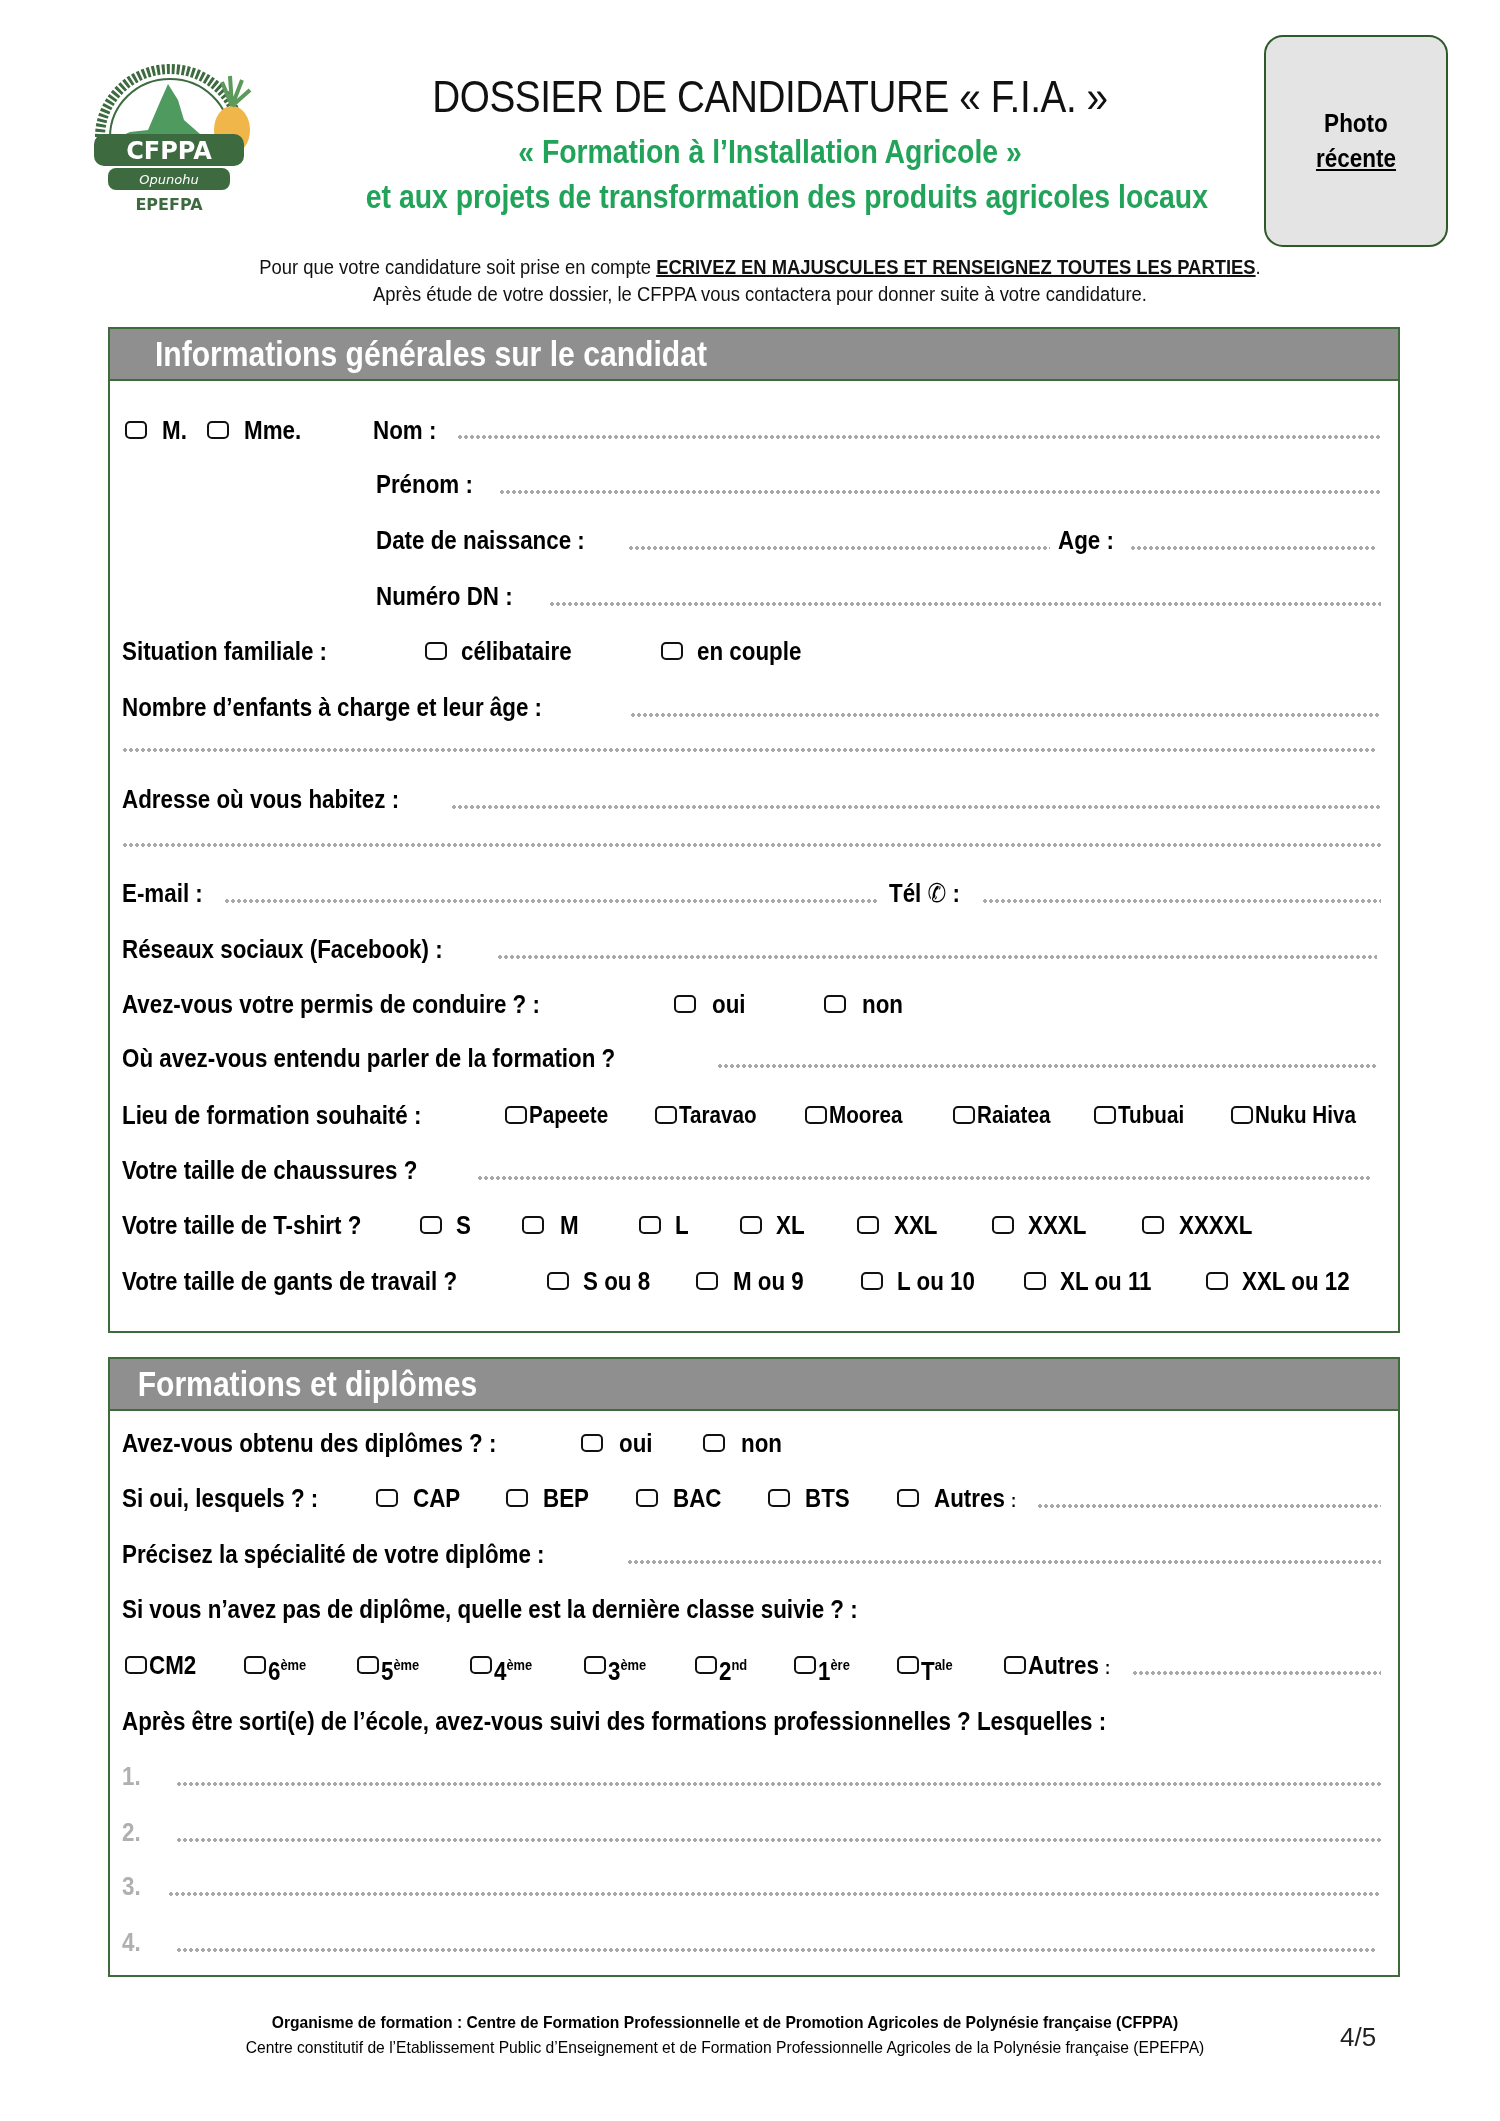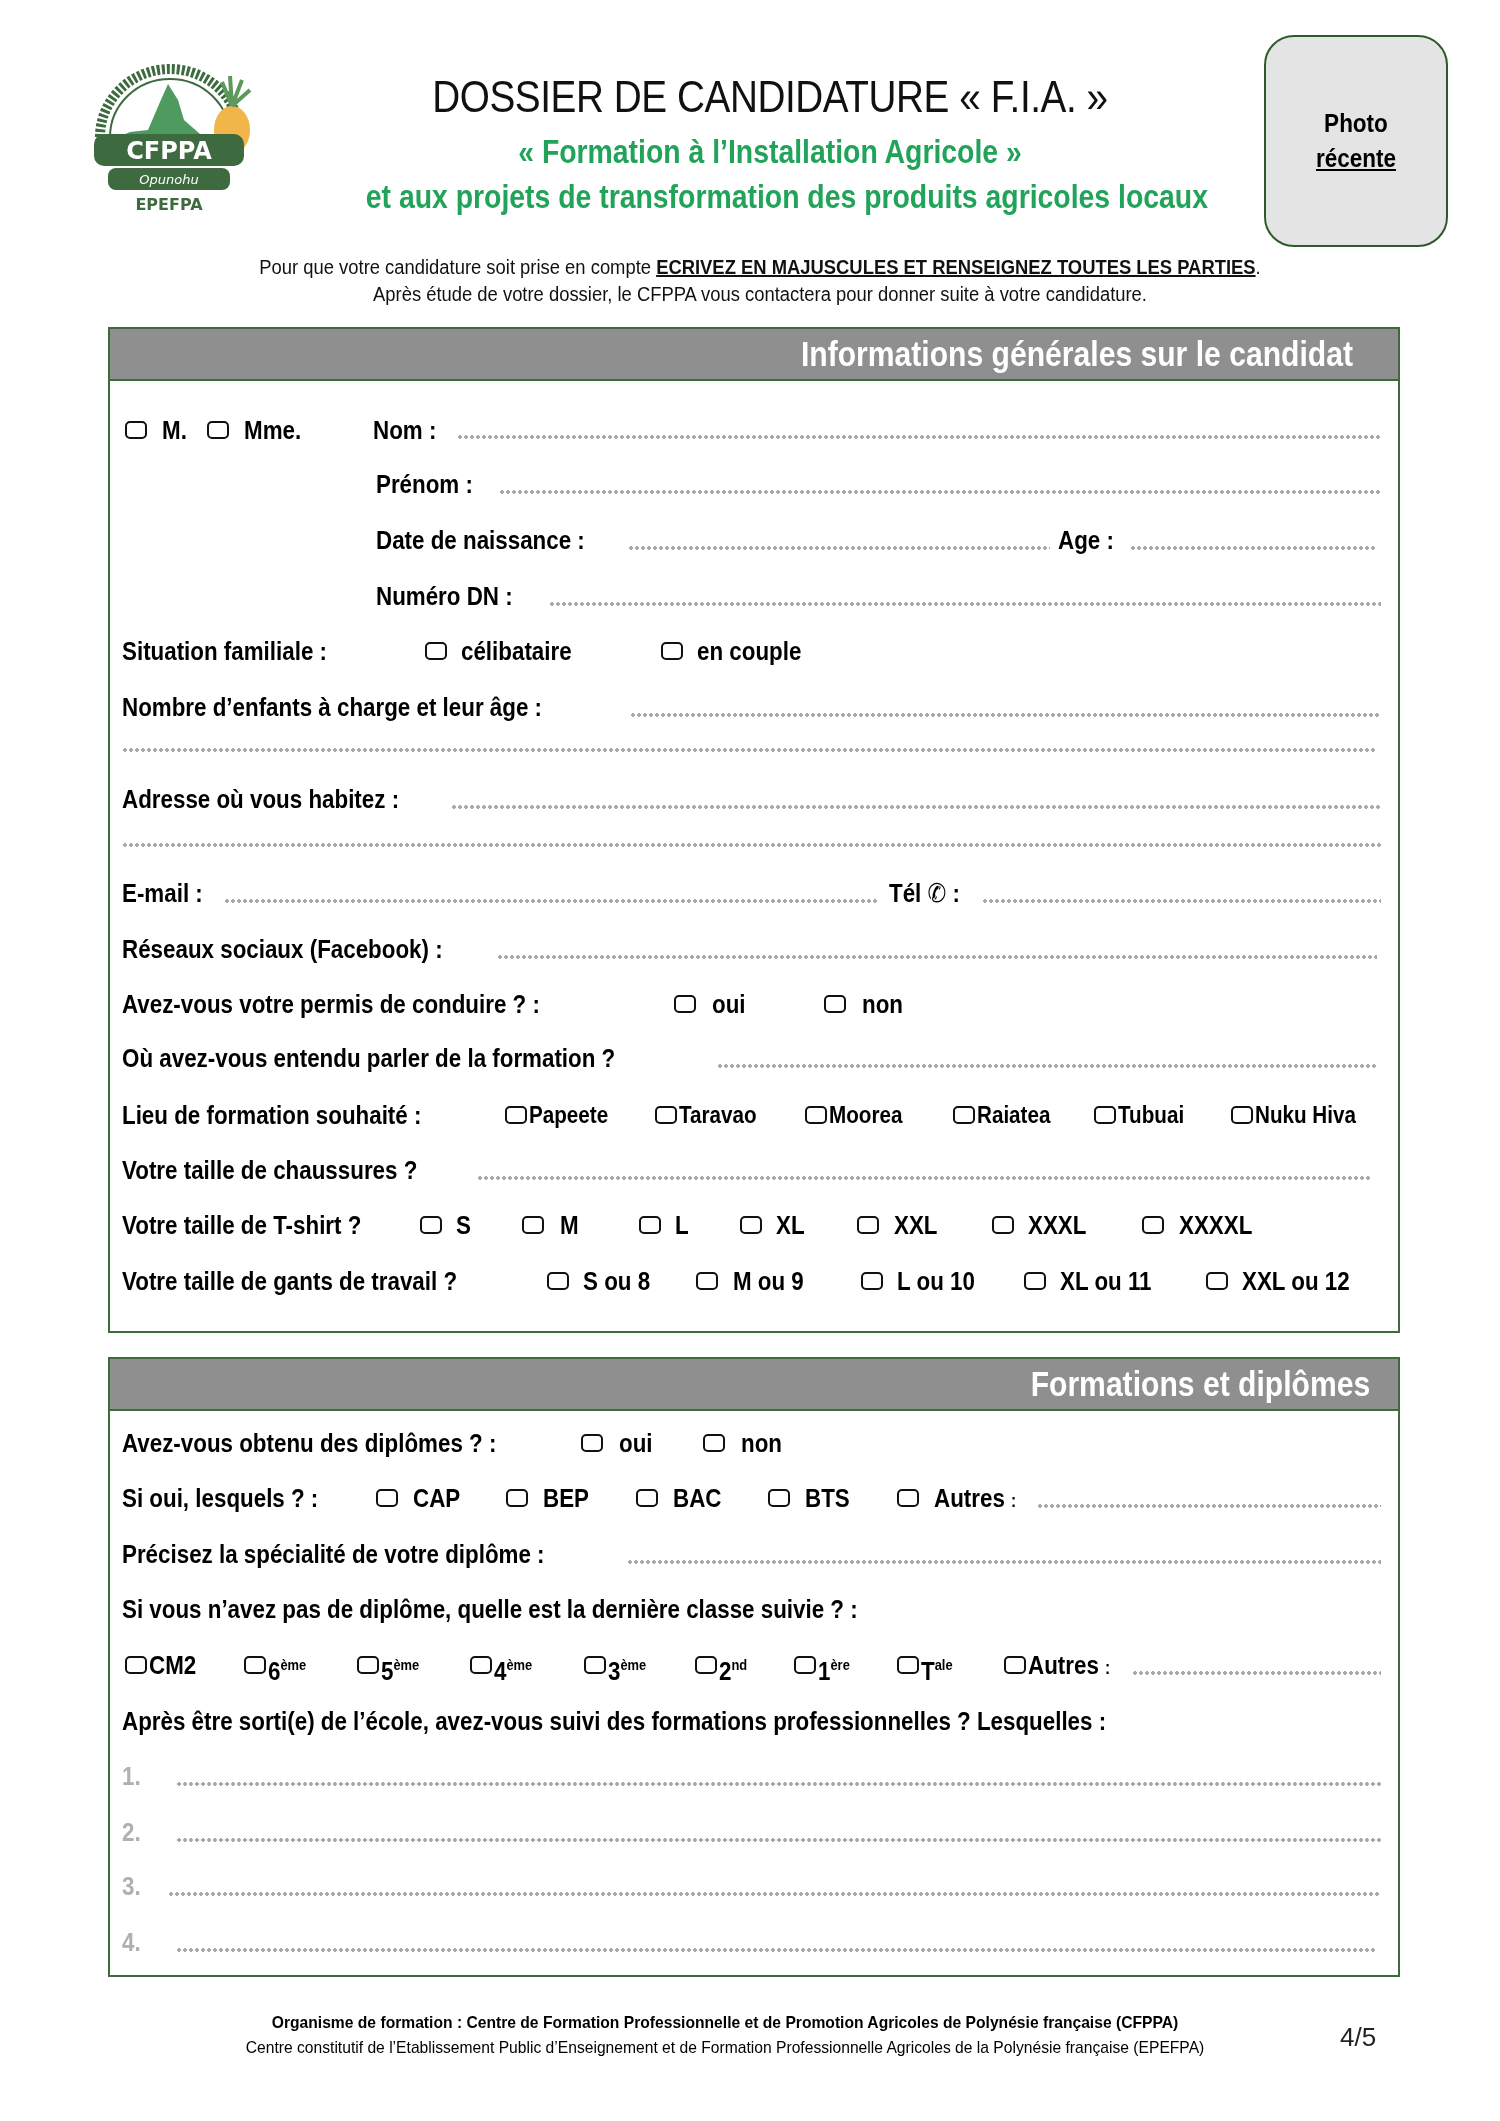--- a/index.html
+++ b/index.html
@@ -6,29 +6,29 @@
   body { width:1500px; height:2121px; position:relative; overflow:hidden;
          font-family:"Liberation Sans", "DejaVu Sans", sans-serif; color:#000; }
   
   .logo { position:absolute; left:90px; top:62px; width:170px; height:155px; }
   
   .title { position:absolute; left:300px; width:940px; text-align:center; white-space:nowrap; }
   .t1 { top:72px; font-size:44px; font-weight:400; letter-spacing:-0.5px; color:#111; transform:scaleX(0.88); }
   .t2 { top:133px; font-size:33px; font-weight:700; color:#22a35a; transform:scaleX(0.86); }
   .t3 { top:178px; font-size:33px; font-weight:700; color:#22a35a; transform:scaleX(0.86); }
   .photo { position:absolute; left:1264px; top:35px; width:180px; height:208px; border:2px solid #2e5a2a;
-           border-radius:30px; background:#e4e4e4; text-align:center; }
+           border-radius:19px; background:#e4e4e4; text-align:center; }
   .photo .p1 { margin-top:72px; font-size:25px; font-weight:700; transform:scaleX(0.9); }
   .photo .p2 { margin-top:6px; font-size:25px; font-weight:700; text-decoration:underline; transform:scaleX(0.9); }
   .instr { position:absolute; left:100px; width:1320px; text-align:center; font-size:20px; color:#111; transform:scaleX(0.92); }
   .instr b { text-decoration:underline; }
   
   .box { position:absolute; left:108px; width:1288px; border:2px solid #3f6b3a; background:#fff; }
   .box-head { position:absolute; left:0; right:0; top:0; height:50px; background:#8f8f8f;
-              border-bottom:2px solid #3f6b3a; color:#fff; font-size:35px; font-weight:700; text-align:right; line-height:50px; }
+              border-bottom:2px solid #3f6b3a; color:#fff; font-size:35px; font-weight:700; text-align:left; line-height:50px; }
   .box-head span { display:inline-block; transform:scaleX(0.86); }
   .lbl { position:absolute; white-space:nowrap; font-size:26px; font-weight:700; color:#000; transform-origin:left center; transform:scaleX(0.86); line-height:30px; }
   .opt { position:absolute; white-space:nowrap; font-size:26px; font-weight:700; transform-origin:left center; transform:scaleX(0.86); line-height:30px; }
   .opt sup { font-size:15px; font-weight:700; vertical-align:10px; }
   .cb { position:absolute; width:22px; height:18px; border:2px solid #111; border-radius:5px; background:#fff; box-sizing:border-box; }
   .dots { position:absolute; height:4px;
           background-image: radial-gradient(circle, #a9a9a9 1.6px, transparent 1.8px);
           background-size:6px 4px; background-repeat:repeat-x; }
   .num { position:absolute; font-size:26px; font-weight:700; color:#b0b0b0; transform-origin:left center; transform:scaleX(0.86); }
   .footer1 { position:absolute; left:150px; width:1150px; top:2013px; text-align:center; font-size:17px; font-weight:700; transform:scaleX(0.92); white-space:nowrap; }

